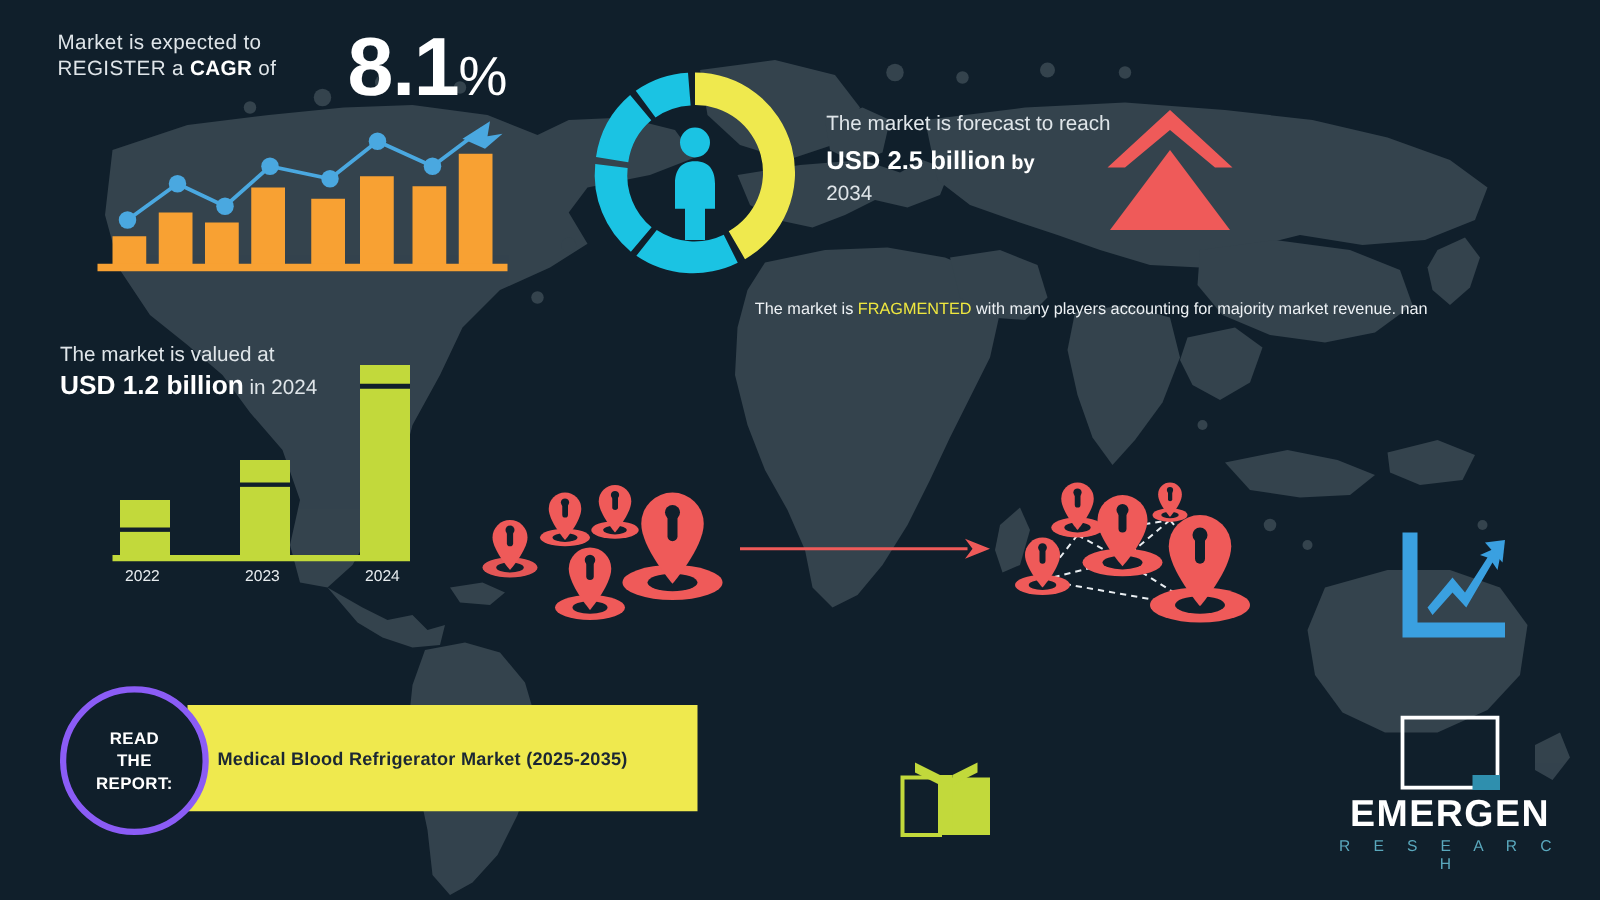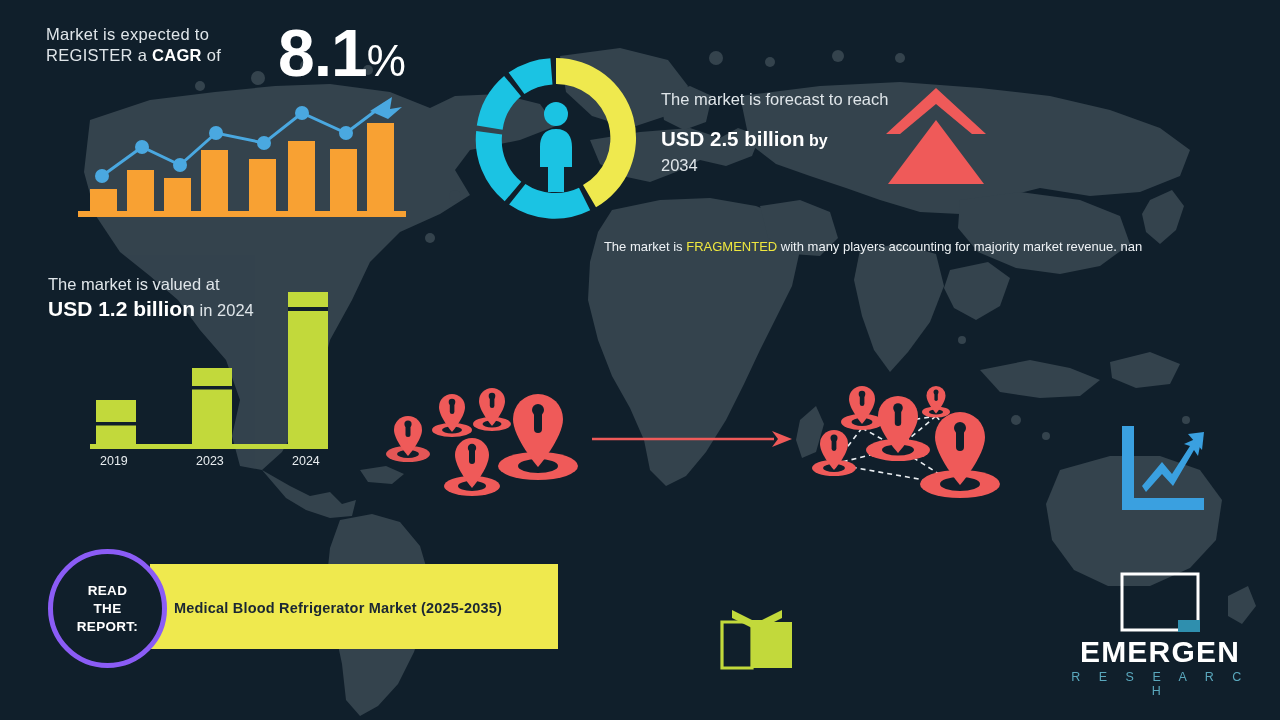--- a/index.html
+++ b/index.html
@@ -14,21 +14,21 @@
   #worldmap{position:absolute;left:0;top:0;width:1280px;height:720px;}
 
   #cagr-block{left:46px;top:24px;width:400px;}
   #cagr-text{font-size:16.5px;line-height:21px;color:#dfe5e9;letter-spacing:.3px;width:195px;}
   #cagr-text .b{font-weight:700;color:#ffffff;}
   #cagr-value{position:absolute;left:232px;top:-4px;font-size:66px;line-height:66px;color:#ffffff;font-weight:700;letter-spacing:-1px;}
   #cagr-value .pct{font-size:44px;font-weight:400;}
 
   #forecast-block{left:661px;top:88px;width:240px;}
   #forecast-lead{font-size:16.5px;line-height:22px;color:#dfe5e9;}
-  #forecast-value{font-size:20.5px;line-height:26px;color:#ffffff;font-weight:700;margin-top:16px;}
+  #forecast-value{font-size:20.5px;line-height:26px;color:#ffffff;font-weight:700;margin-top:6px;}
   #forecast-value .by{font-size:16px;font-weight:700;}
   #forecast-year{font-size:16.5px;line-height:22px;color:#dfe5e9;font-weight:400;}
 
   #frag-block{left:533px;top:236px;width:680px;}
   #frag-text{font-size:13px;line-height:22px;color:#eef2f5;text-align:center;}
   #frag-text .hl{color:#efe73f;font-weight:400;}
 
   #valued-block{left:48px;top:274px;width:300px;}
   #valued-lead{font-size:16.5px;line-height:21px;color:#dfe5e9;}
   #valued-value{font-size:21px;line-height:28px;color:#ffffff;font-weight:700;}
@@ -205,21 +205,21 @@
     <g>
       <rect x="112" y="76" width="40" height="78" fill="#c2d93b"></rect>
       <rect x="112" y="94" width="40" height="3.5" fill="#101f2b"></rect>
     </g>
 
     <g>
       <rect x="208" y="0" width="40" height="155" fill="#c2d93b"></rect>
       <rect x="208" y="15" width="40" height="4" fill="#101f2b"></rect>
     </g>
   </svg>
-  <div class="glabel" style="left:100px;top:454px;">2019</div>
+  <div class="glabel" style="left:100px;top:454px;">2022</div>
   <div class="glabel" style="left:196px;top:454px;">2023</div>
   <div class="glabel" style="left:292px;top:454px;">2024</div>
 
   <svg class="abs" style="left:382px;top:382px;" width="230" height="125" viewBox="0 0 230 125">
     <g fill="#ef5a59">
 
       <ellipse cx="26" cy="72" rx="22" ry="8" fill="#ef5a59" opacity="0.95"></ellipse>
       <ellipse cx="26" cy="72" rx="11" ry="4" fill="#101f2b"></ellipse>
       <path d="M26 34 a14 14 0 0 0 -14 14 c0 10 14 26 14 26 s14 -16 14 -26 a14 14 0 0 0 -14 -14 z"></path>
       <rect x="23.5" y="42" width="5" height="13" rx="2.5" fill="#101f2b"></rect>

